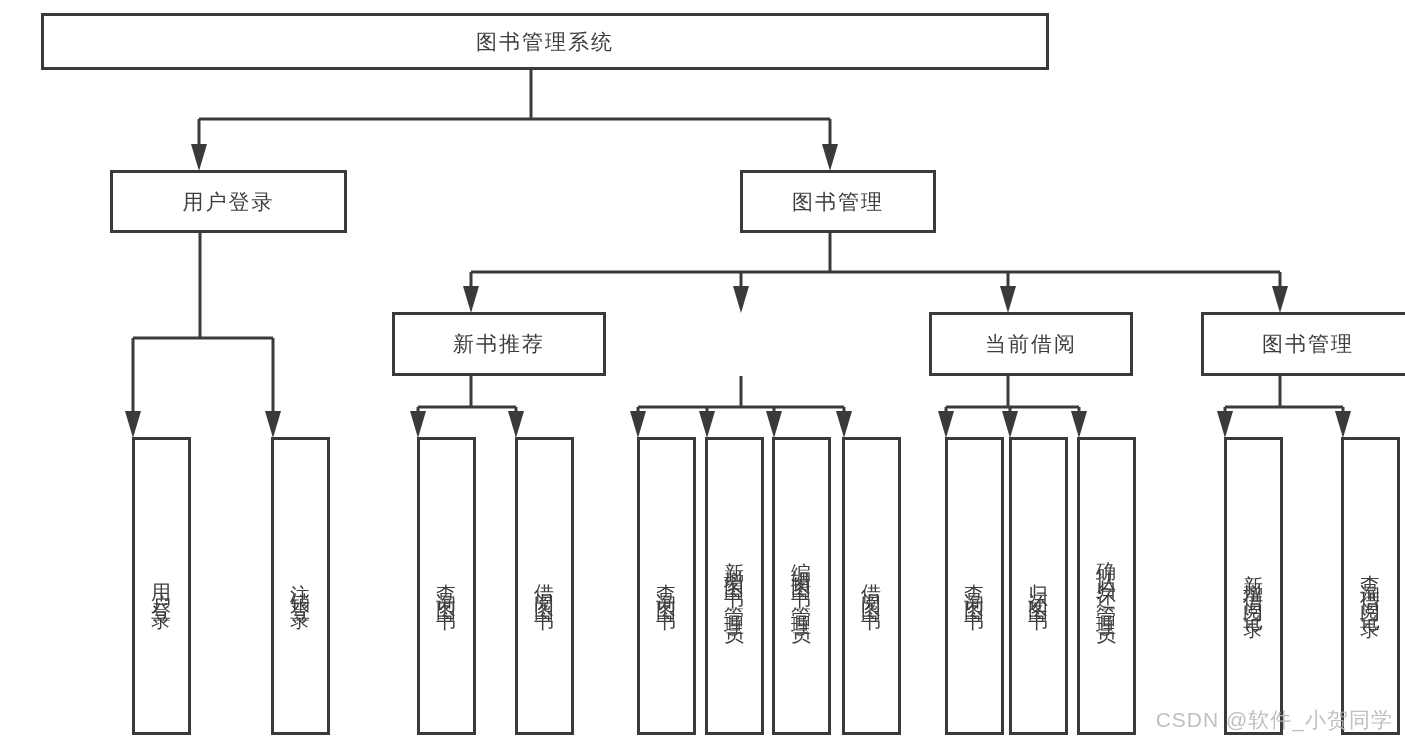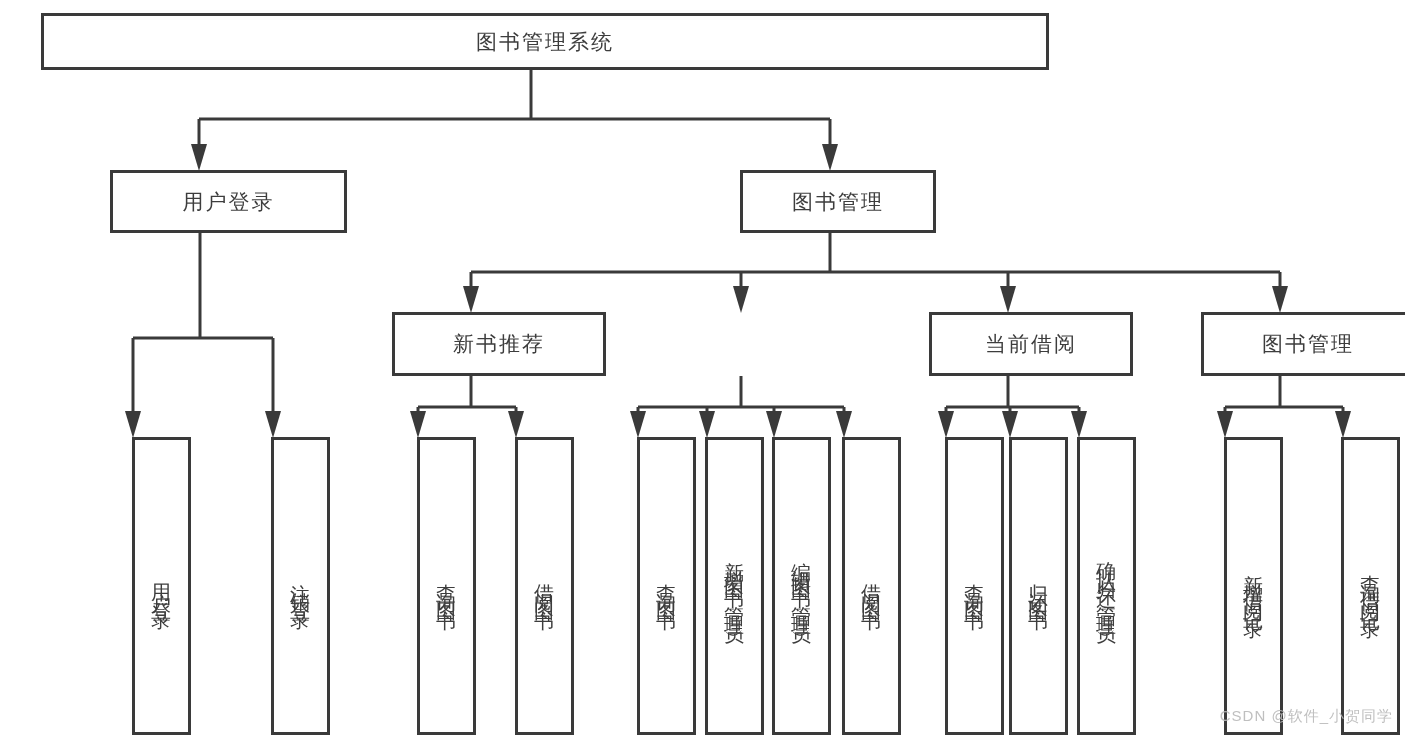--- a/index.html
+++ b/index.html
@@ -44,22 +44,22 @@
     font-size: 20px;
     letter-spacing: 9px;
     line-height: 1;
     color: var(--text);
     white-space: nowrap;
     max-height: 290px;
   }
   .watermark {
     position: absolute;
     right: 12px;
-    bottom: 21px;
-    font-size: 15px;
+    bottom: 13px;
+    font-size: 21px;
     color: var(--watermark);
     opacity: 0.9;
     white-space: nowrap;
     letter-spacing: 1px;
   }
 </style>
 </head>
 <body>
 
 <div class="stage">

